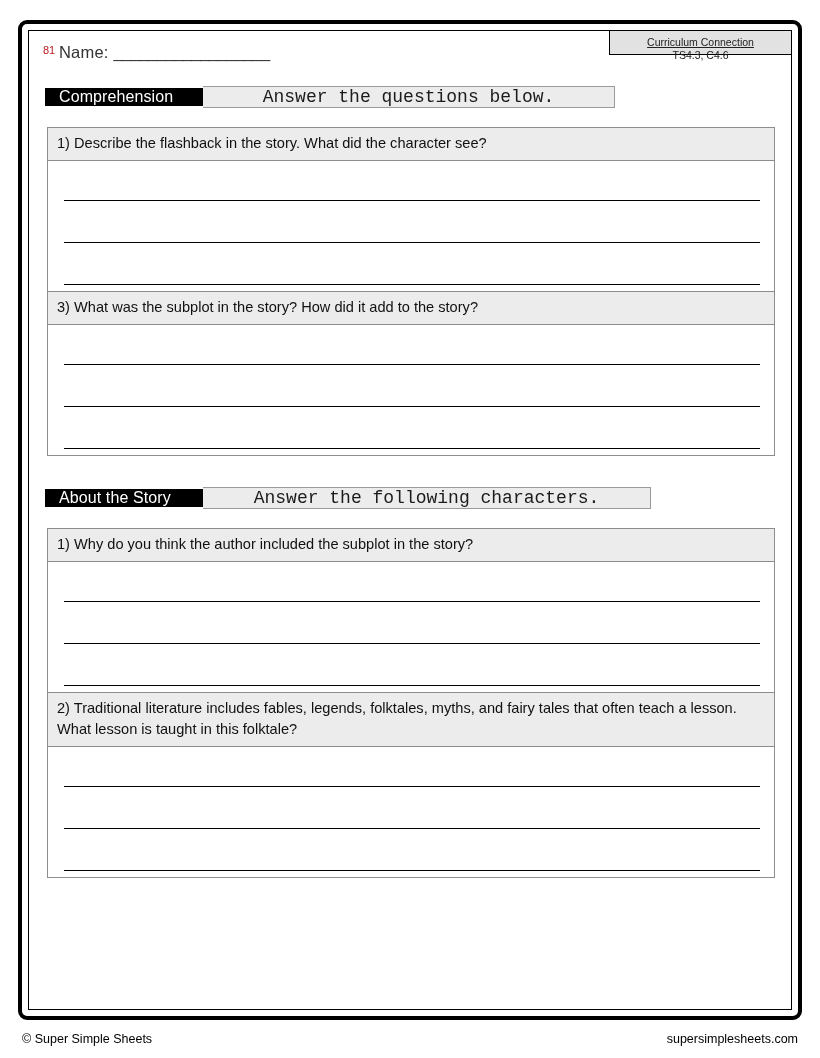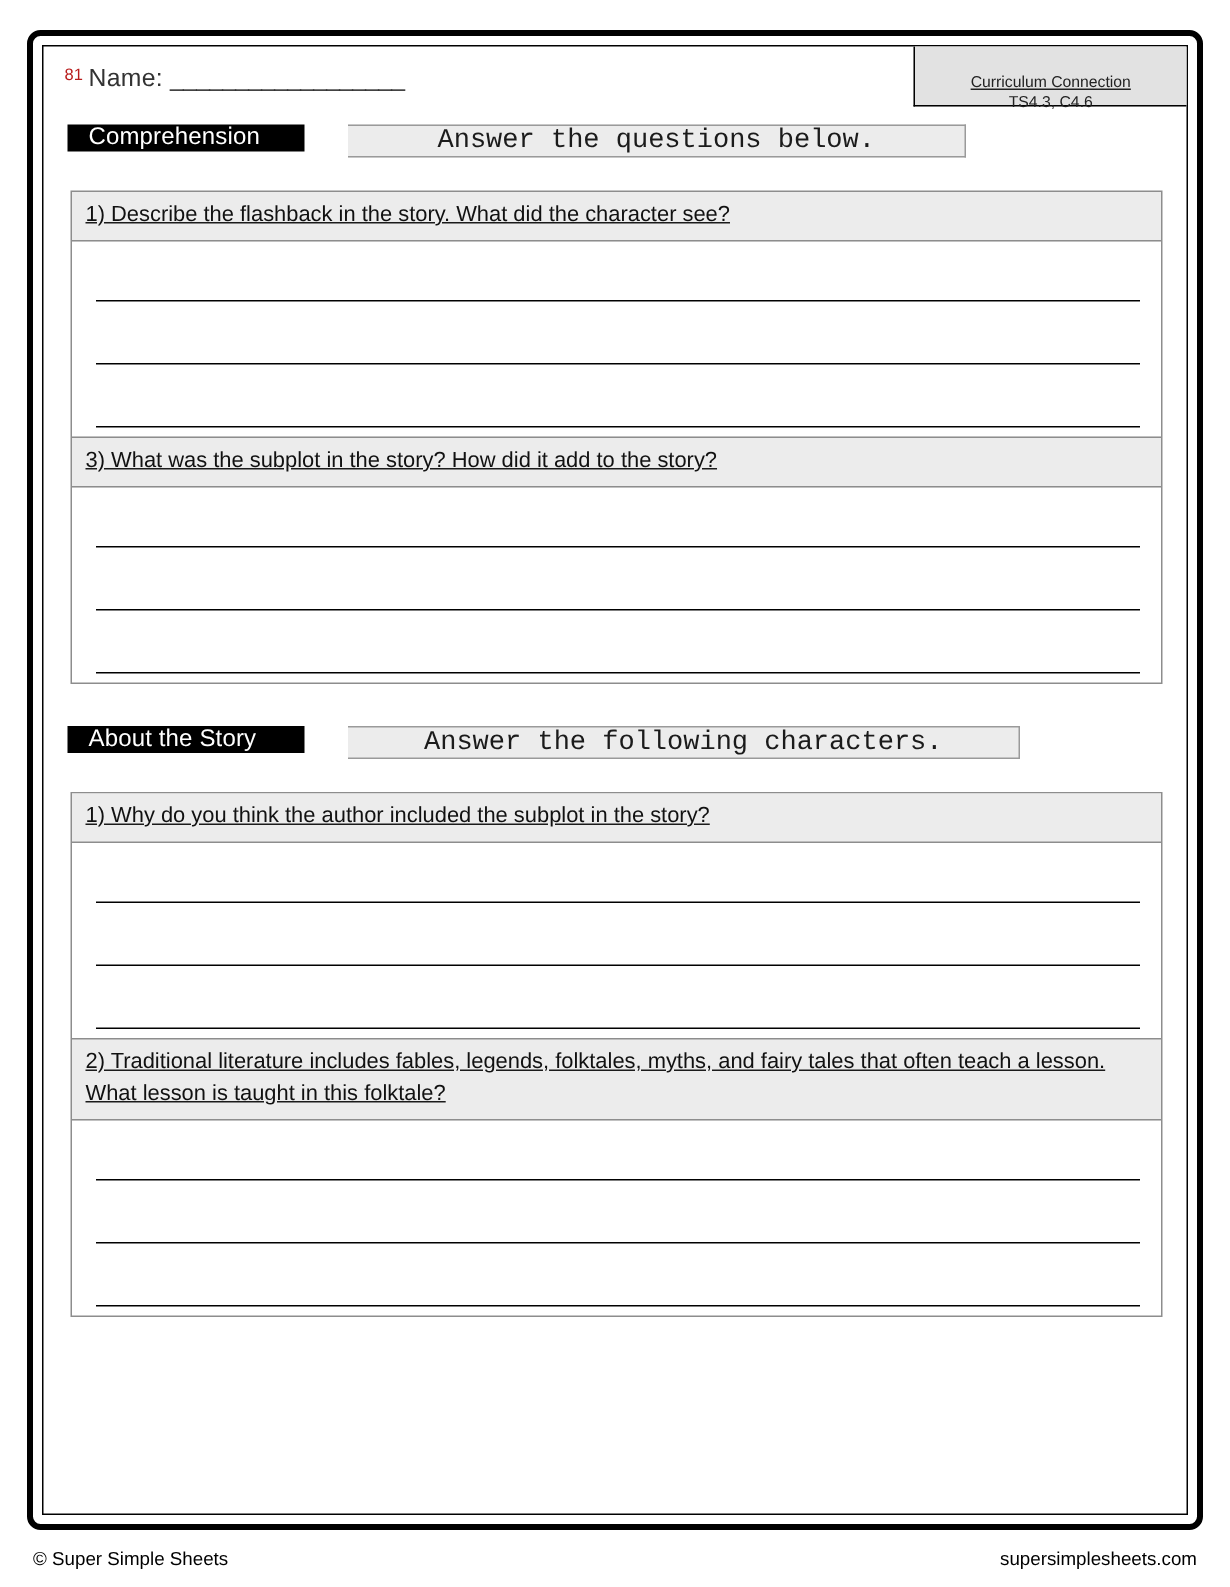--- a/index.html
+++ b/index.html
@@ -72,50 +72,49 @@
     top: 13px;
     text-align: left;
     font-size: 11px;
     color: #b91c1c;
   }
   .curriculum-box {
     position: absolute;
     right: -14px;
     top: 0px;
     width: 182px;
-    height: 40px;
+    height: 24px;
     background: #e2e2e2;
     border: 1.4px solid #000;
     border-top: none;
     border-right: none;
     box-sizing: border-box;
     text-align: center;
-    padding-top: 18px;
+    padding-top: 5px;
   }
   .curriculum-title {
     font-size: 10.5px;
     color: #222;
     text-decoration: underline;
     display: block;
     line-height: 13px;
   }
   .curriculum-codes {
     font-size: 10.5px;
     color: #222;
     display: block;
     line-height: 13px;
   }
 
   
   .section-header {
     display: flex;
-    align-items: flex-start;
+    align-items: center;
     height: 28px;
     margin-left: 2px;
-    gap: 29px;
   }
   .section-tab {
     background: #000;
     color: #fff;
     font-size: 16px;
     display: flex;
     align-items: center;
     padding: 0 14px;
     min-width: 158px;
     box-sizing: border-box;
@@ -140,21 +139,20 @@
   }
 
   
   .qtable {
     margin-top: 16px;
     margin-left: 4px;
     margin-right: 2px;
     border: 1.3px solid #8d8d8d;
     background: #fff;
     box-sizing: border-box;
-    text-decoration: underline;
   }
   .q-prompt {
     background: #ececec;
     border-bottom: 1.3px solid #8d8d8d;
     border-top: 1.3px solid #8d8d8d;
     font-size: 14.6px;
     padding: 5px 9px 6px 9px;
     line-height: 21px;
     color: #111;
   }

